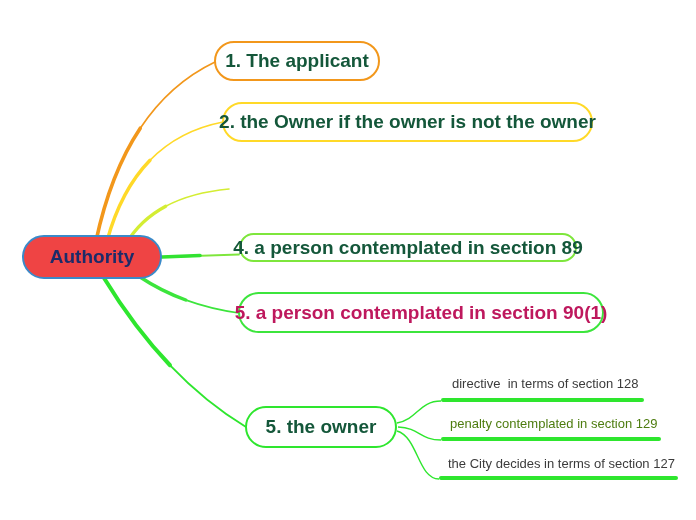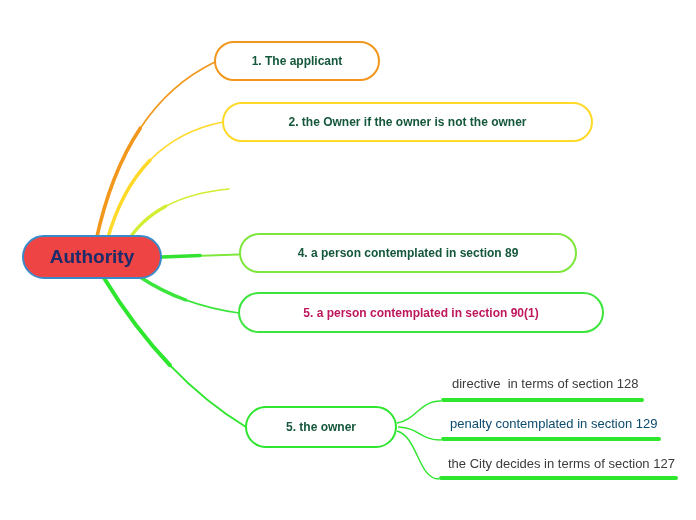--- a/index.html
+++ b/index.html
@@ -14,36 +14,36 @@
     position:absolute;left:0;top:0;width:696px;height:520px;
     pointer-events:none;
   }
   .mm-node{
     position:absolute;
     display:flex;align-items:center;justify-content:center;
     background:#ffffff;
     border:2px solid #999;
     border-radius:21px;
     box-sizing:border-box;
-    font-size:12px;font-weight:700;
+    font-size:19px;font-weight:700;
     white-space:nowrap;
     cursor:pointer;
   }
   .mm-node span{color:#14573a;}
   .root-node{
     left:22px;top:235px;width:140px;height:44px;
     border-width:2.5px;border-radius:22px;
     background:#ef4444;
     font-size:19px;font-weight:700;
   }
   .root-node span{color:#1c2b69;}
   .n1{left:214px;top:41px;width:166px;height:40px;}
   .n2{left:222px;top:102px;width:371px;height:40px;}
   .n3{left:228px;top:167px;width:198px;height:42px;}
-  .n4{left:239px;top:233px;width:338px;height:40px;align-items:center;}
+  .n4{left:239px;top:233px;width:338px;height:29px;align-items:center;}
   .n5{left:238px;top:292px;width:366px;height:41px;}
   .n6{left:245px;top:406px;width:152px;height:42px;}
   .leaf{
     position:absolute;
     cursor:pointer;
   }
   .leaf-label{
     display:block;
     font-size:13px;
     color:#3b3b3b;
@@ -115,21 +115,21 @@
   <div class="mm-node n6" style="border-color: rgb(46, 230, 46);">
     <span style="color: rgb(20, 87, 58);">5. the owner</span>
   </div>
 
   <div class="leaf leaf1">
     <span class="leaf-label" style="color: rgb(59, 59, 59);">directive  in terms of section 128</span>
     <div class="leaf-underline" style="background-color: rgb(46, 230, 46);"></div>
   </div>
 
   <div class="leaf leaf2">
-    <span class="leaf-label" style="color: #0c4a6e;">penalty contemplated in section 129</span>
+    <span class="leaf-label" style="color: #4d7c0f;">penalty contemplated in section 129</span>
     <div class="leaf-underline" style="background-color: rgb(46, 230, 46);"></div>
   </div>
 
   <div class="leaf leaf3">
     <span class="leaf-label" style="color: rgb(59, 59, 59);">the City decides in terms of section 127</span>
     <div class="leaf-underline" style="background-color: rgb(46, 230, 46);"></div>
   </div>
 
 </div>
 

